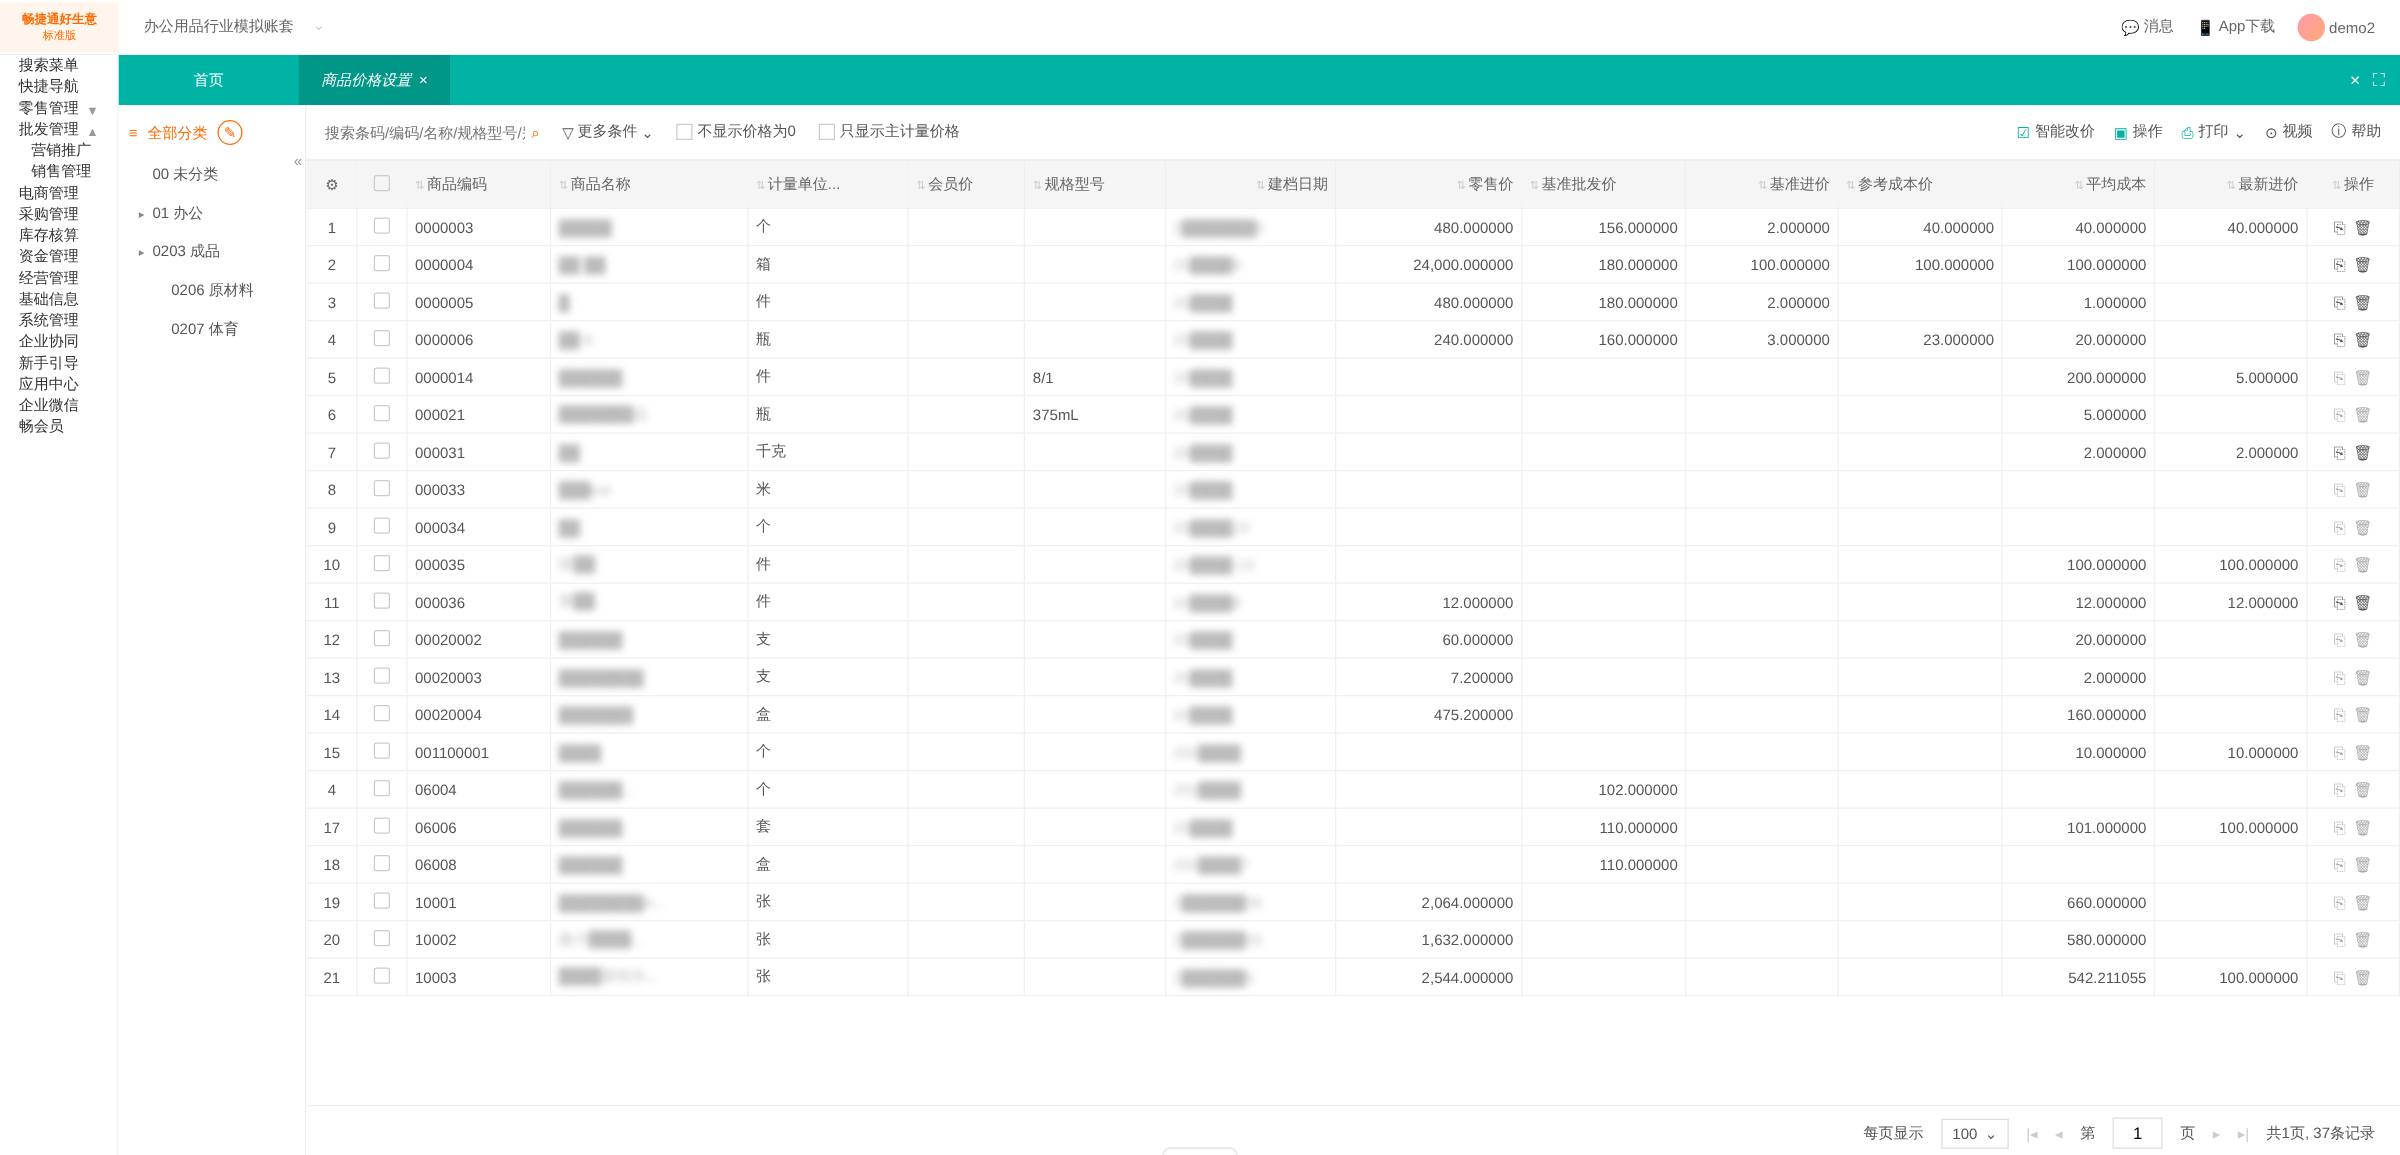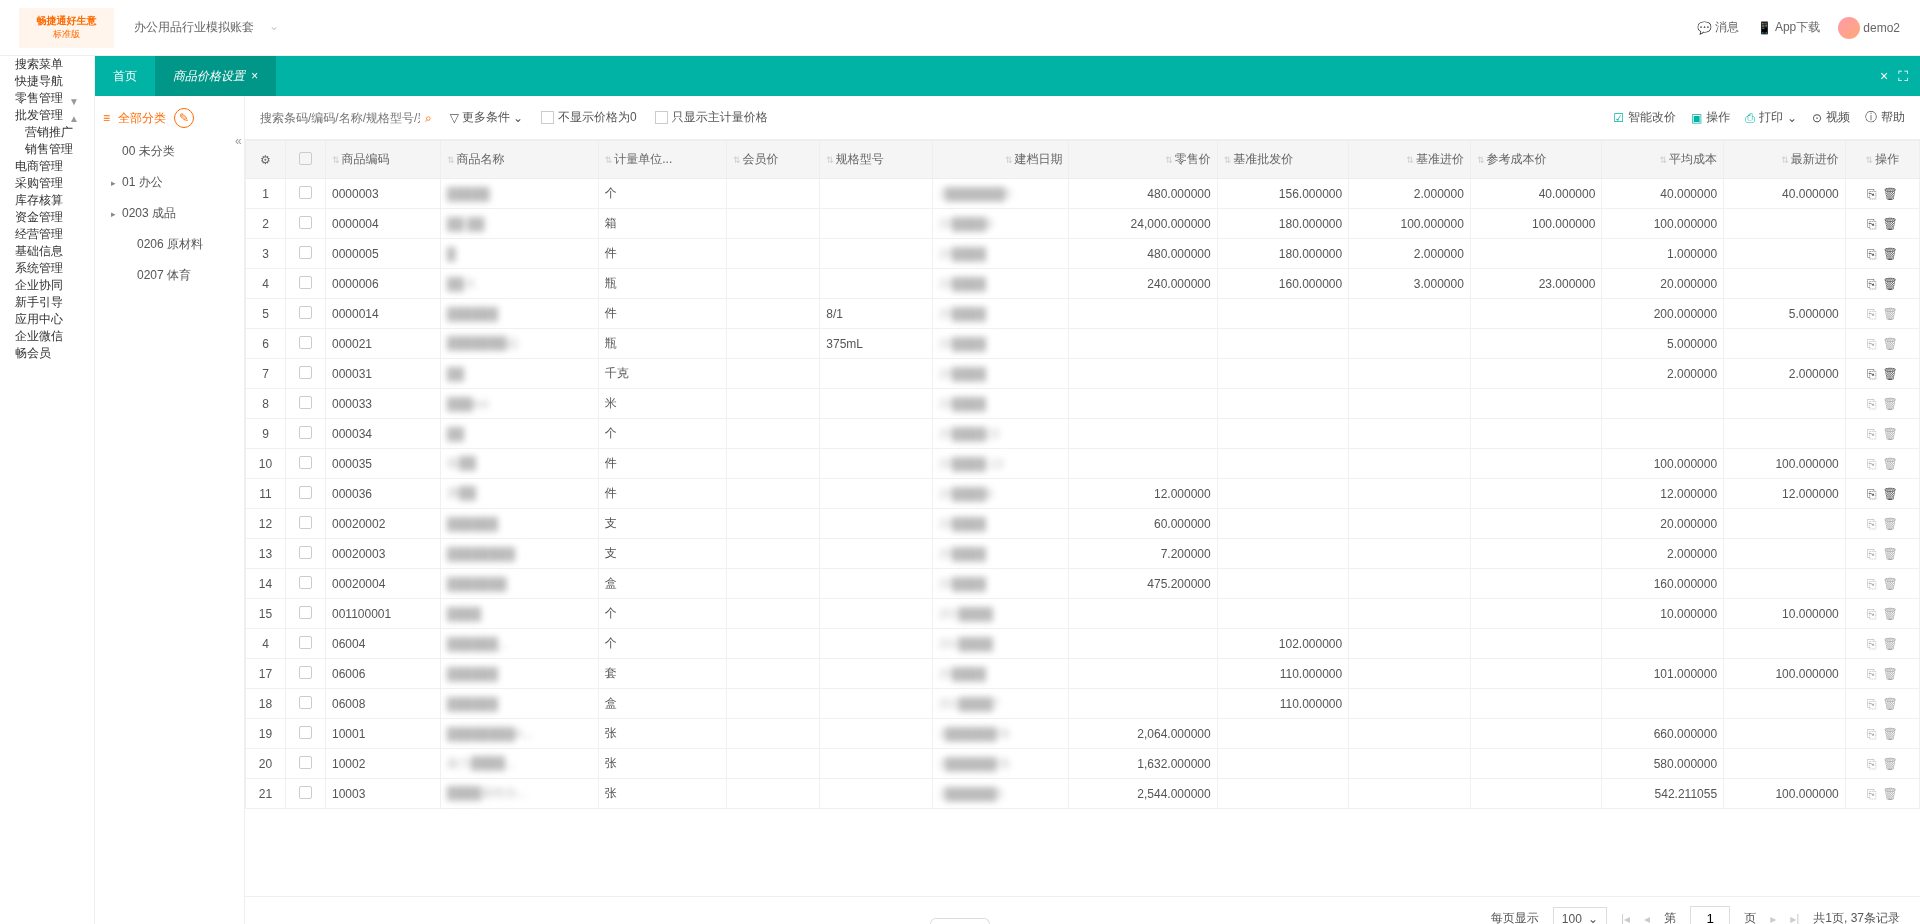--- a/index.html
+++ b/index.html
@@ -1,38 +1,38 @@
 <!DOCTYPE html>
 <html><head>
   <meta charset="utf-8">
   <style>
     * { margin: 0; padding: 0; box-sizing: border-box; font-family: "Microsoft YaHei", Arial, sans-serif; }
     body { background: #fff; color: #333; font-size: 12px; overflow: hidden; }
     
     
-    .top-header { display: flex; align-items: center; height: 56px; background: #fff; border-bottom: 1px solid #eee; padding-left: 19px; }
+    .top-header { display: flex; align-items: center; height: 44px; background: #fff; border-bottom: 1px solid #eee; }
     .logo-box { width: 95px; height: 40px; background: #fff5ec; display: flex; flex-direction: column; align-items: center; justify-content: center; font-size: 10px; }
     .logo-text { color: #ff6a00; font-weight: bold; }
     .logo-sub { color: #ff6a00; font-size: 9px; }
     .company-sel { padding: 0 20px; color: #666; display: flex; align-items: flex-start; gap: 15px; }
     .header-right { margin-left: auto; display: flex; align-items: center; gap: 18px; padding-right: 20px; }
     .header-icon { display: flex; align-items: center; gap: 3px; color: #666; cursor: pointer; }
     .avatar { width: 22px; height: 22px; border-radius: 50%; background: linear-gradient(135deg,#f9a,#fa7); }
     
     
     .layout { display: flex; height: calc(100vh - 40px); }
     .left-nav { width: 95px; background: #fff; border-right: 1px solid #eee; overflow-y: auto; }
     .nav-item { padding: 0 15px; color: #333; cursor: pointer; display: flex; align-items: flex-end; justify-content: space-between; }
     .nav-item.sub { padding-left: 25px; color: #333; }
     .nav-arrow { font-size: 10px; color: #999; }
     
     
     .main { flex: 1; display: flex; flex-direction: column; background: #f5f5f5; }
     .tab-bar { height: 40px; background: #00b3a4; display: flex; align-items: center; }
-    .tab { padding: 0 18px; height: 40px; display: flex; align-items: center; gap: 6px; color: #fff; cursor: pointer; }
+    .tab { padding: 0 18px; height: 40px; display: flex; align-items: center; gap: 6px; color: #fff; cursor: pointer; margin-left: 42px; }
     .tab.active { background: #009688; font-style: italic; }
     .tab-close { font-size: 12px; }
     .tab-right { margin-left: auto; display: flex; gap: 10px; padding-right: 12px; }
     .tab-right span { color: #fff; cursor: pointer; font-size: 14px; }
     
     
     .content { flex: 1; background: #fff; display: flex; overflow: hidden; }
     .tree-panel { width: 150px; border-right: 1px solid #eee; padding: 12px 8px; }
     .tree-header { display: flex; align-items: center; gap: 8px; color: #ff6a00; margin-bottom: 8px; }
     .edit-btn { width: 20px; height: 20px; border: 1px solid #ff6a00; border-radius: 50%; display: flex; align-items: center; justify-content: center; color: #ff6a00; }

